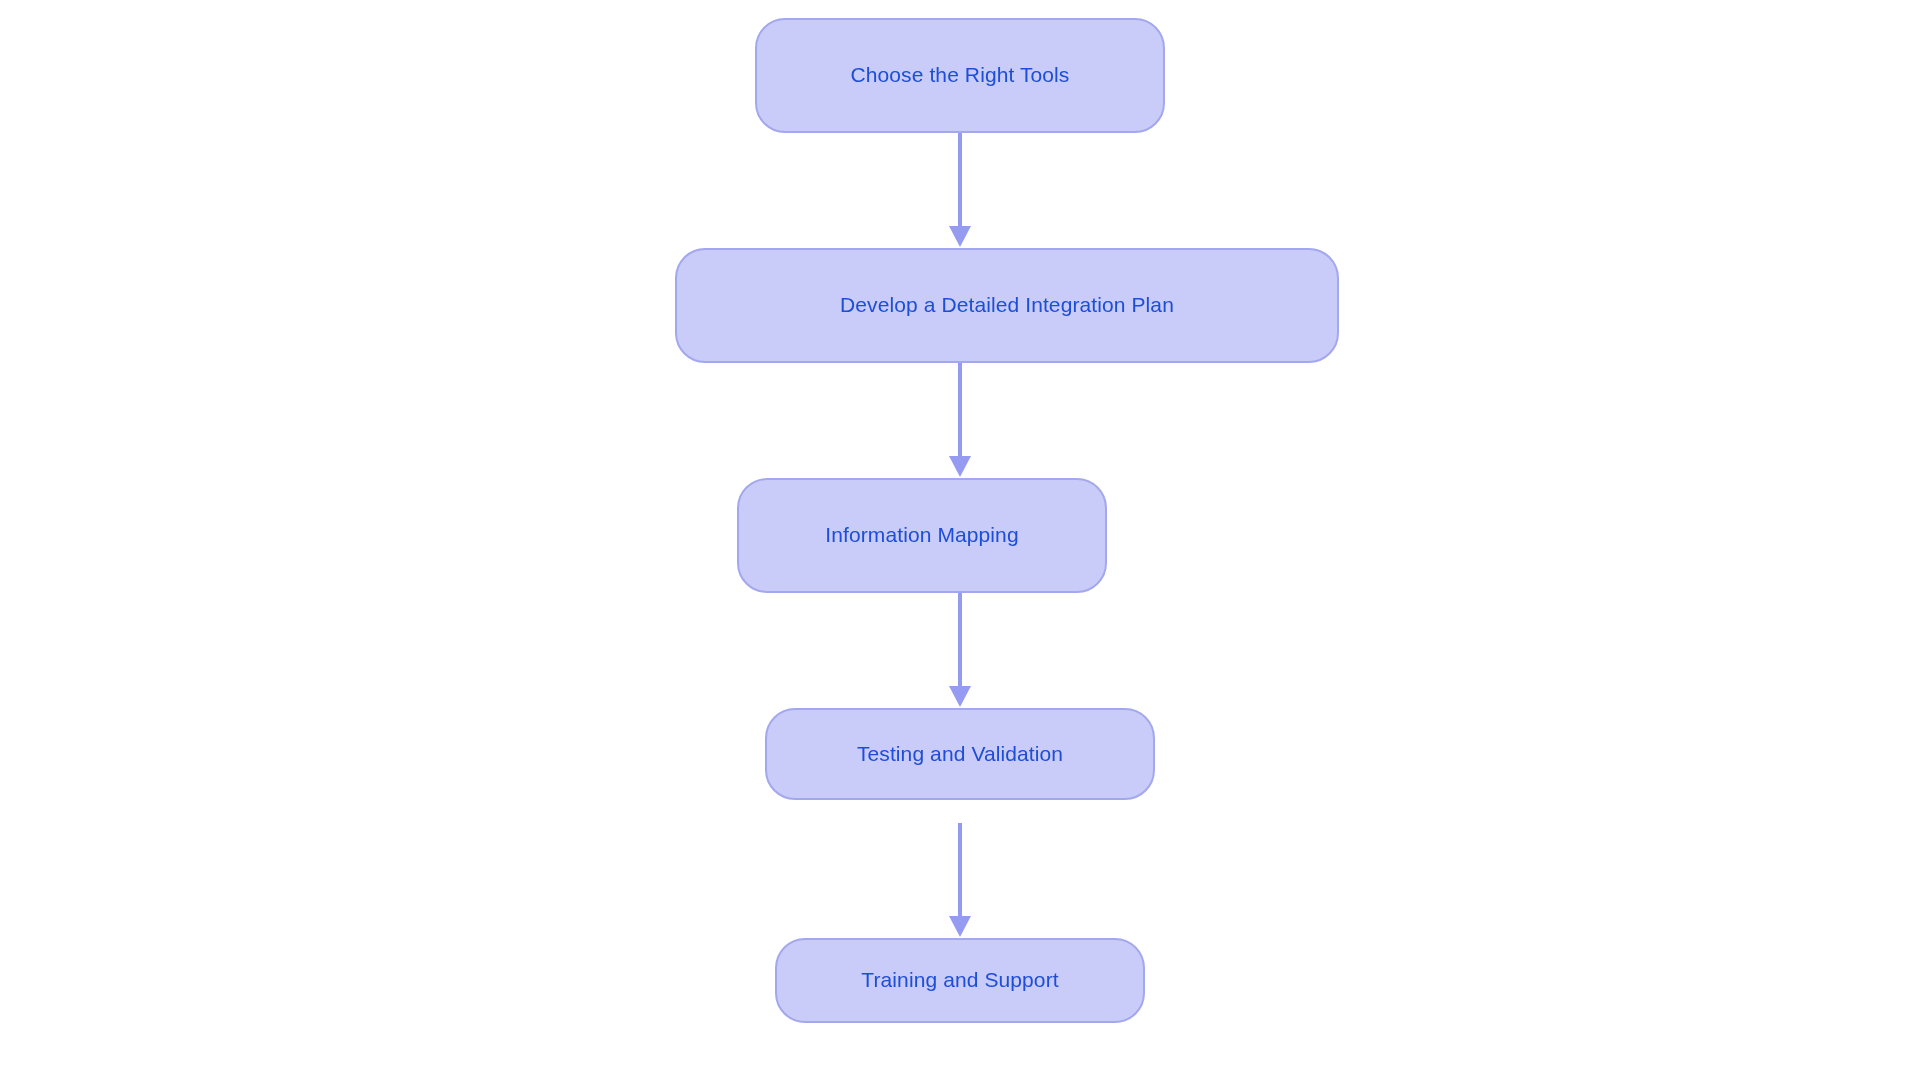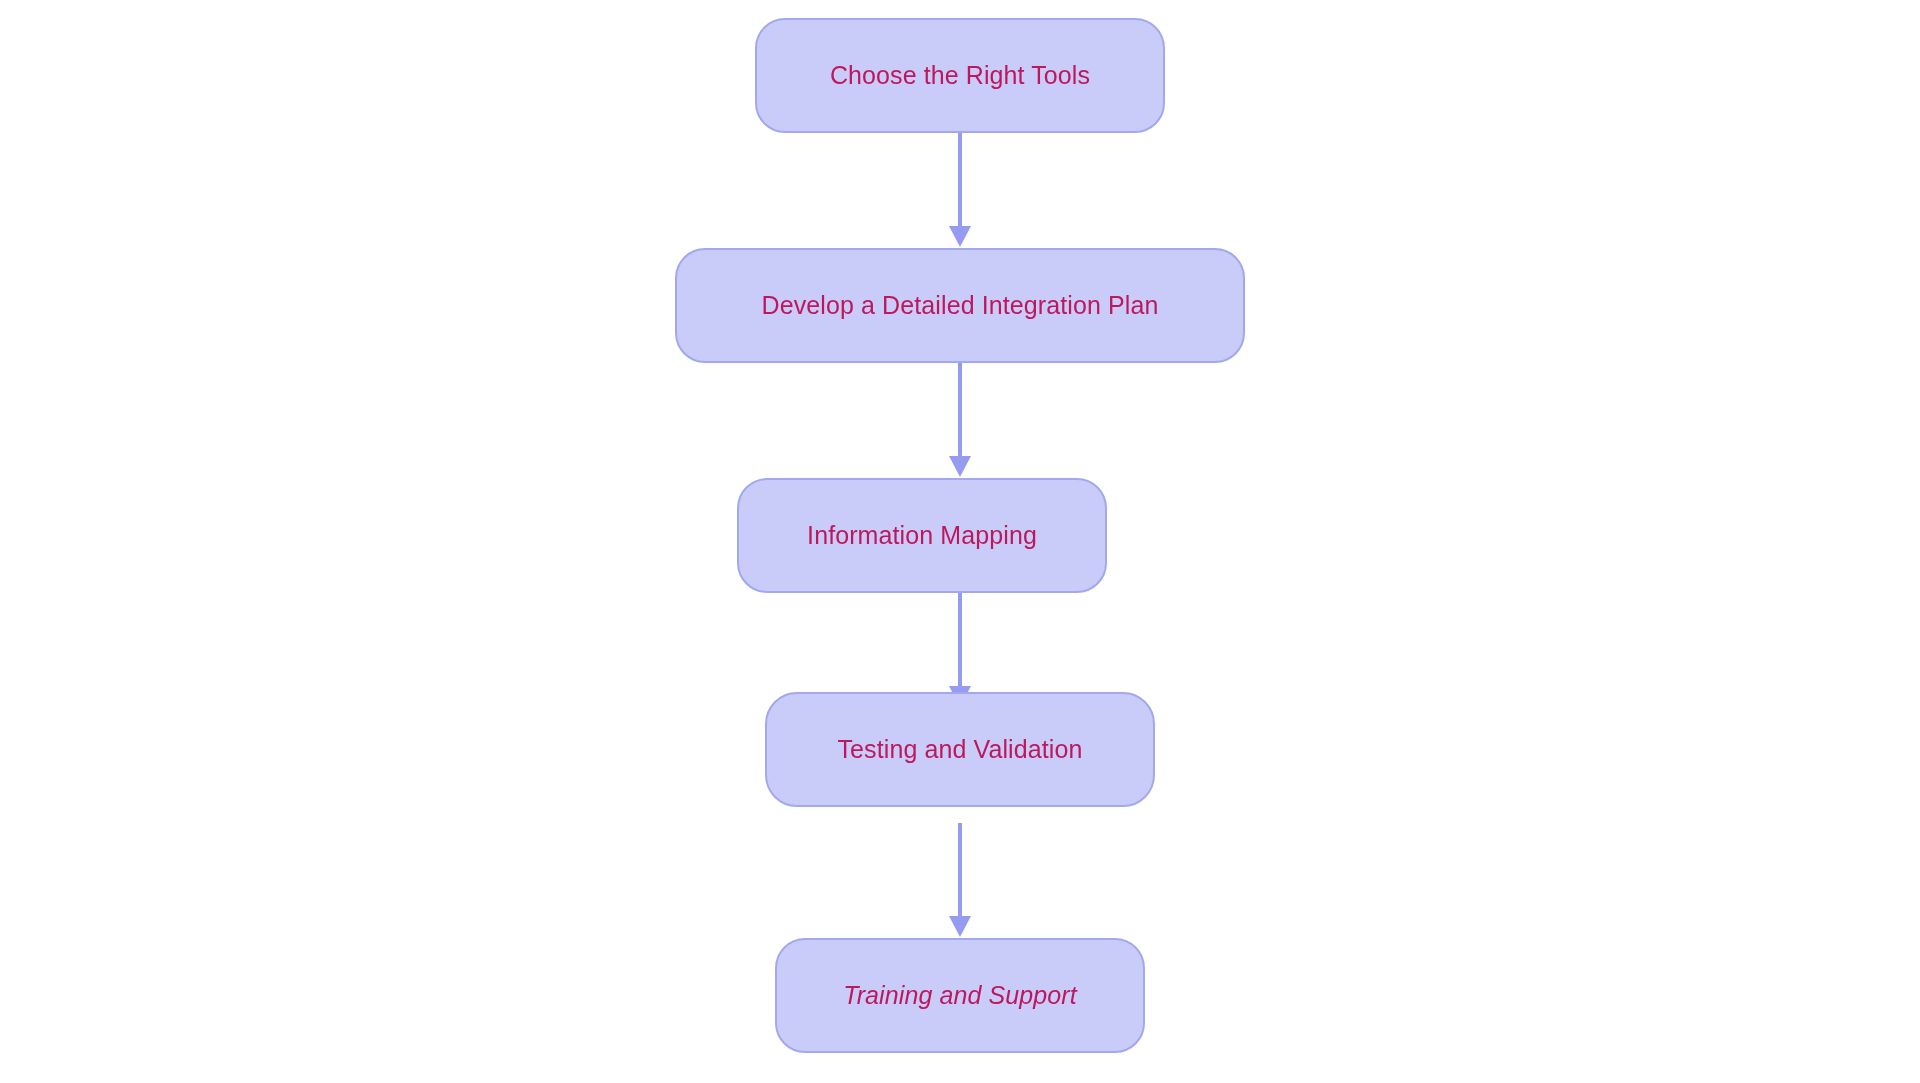--- a/index.html
+++ b/index.html
@@ -27,47 +27,47 @@
     background: #c9cbf8;
     border: 2px solid #a3a8ee;
     border-radius: 30px;
     display: flex;
     align-items: center;
     justify-content: center;
     text-align: center;
   }
 
   .node-label {
-    color: #be185d;
+    color: #1d4ed8;
     font-family: "Liberation Sans", sans-serif;
-    font-size: 25px;
+    font-size: 21px;
     font-weight: 400;
     letter-spacing: 0.1px;
     line-height: 1.15;
     white-space: nowrap;
   }
 
   .connector {
     position: absolute;
     width: 36px;
     pointer-events: none;
   }
   .connector svg {
     display: block;
     width: 100%;
     height: 100%;
     overflow: visible;
   }
 
   
   .node-1 { left: 755px; top: 18px;  width: 410px; height: 115px; }
-  .node-2 { left: 675px; top: 248px; width: 570px; height: 115px; }
+  .node-2 { left: 675px; top: 248px; width: 664px; height: 115px; }
   .node-3 { left: 737px; top: 478px; width: 370px; height: 115px; }
-  .node-4 { left: 765px; top: 692px; width: 390px; height: 115px; border-radius: 32px; }
-  .node-5 { left: 775px; top: 938px; width: 370px; height: 115px; font-style: italic; }
+  .node-4 { left: 765px; top: 708px; width: 390px; height: 92px; }
+  .node-5 { left: 775px; top: 938px; width: 370px; height: 85px; }
 
   
   .conn-1 { left: 942px; top: 133px; height: 115px; }
   .conn-2 { left: 942px; top: 363px; height: 115px; }
   .conn-3 { left: 942px; top: 593px; height: 115px; }
   .conn-4 { left: 942px; top: 823px; height: 115px; }
 </style>
 </head>
 <body>
 

